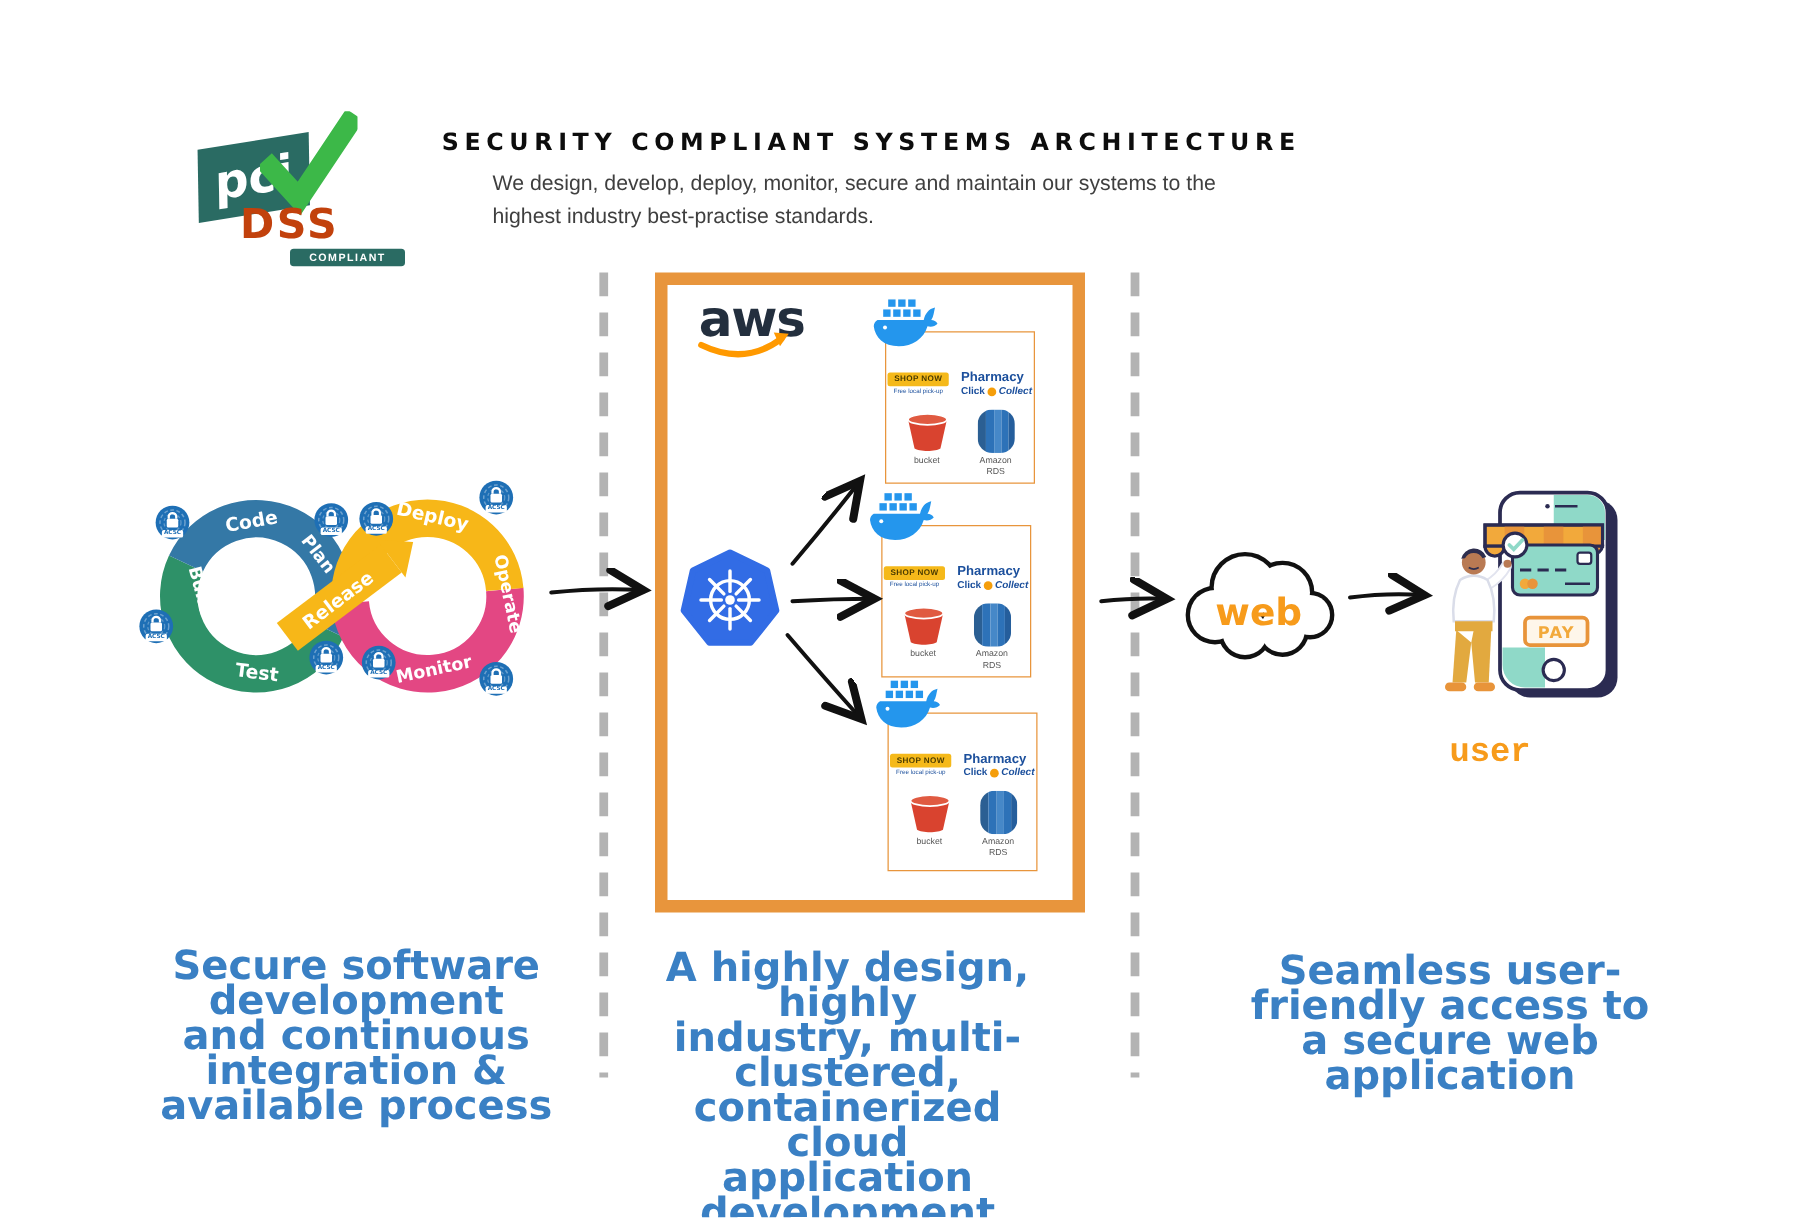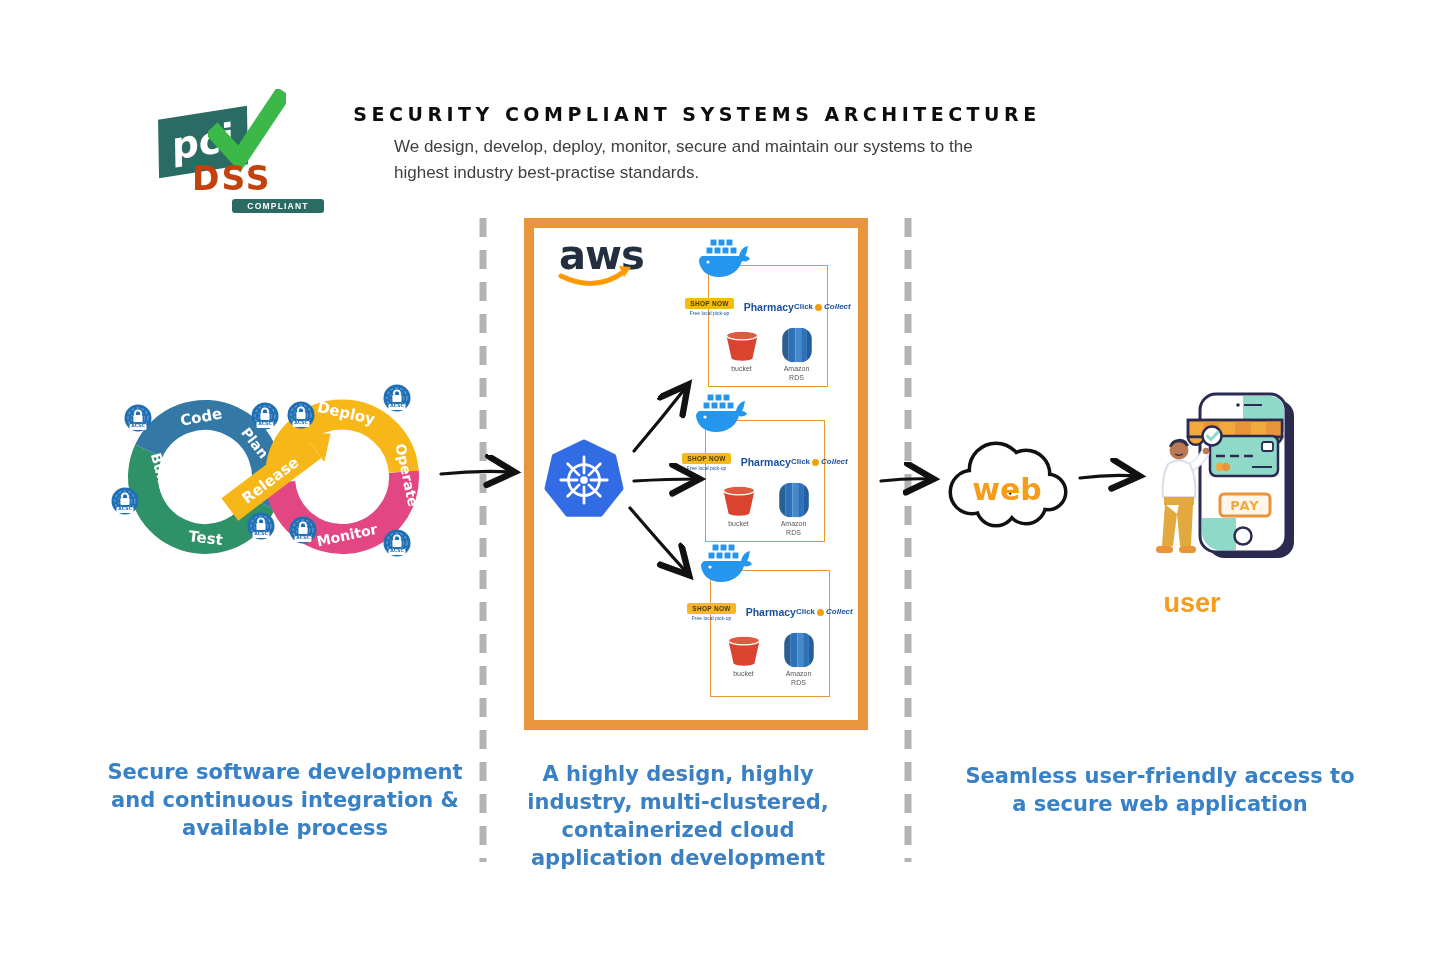--- a/index.html
+++ b/index.html
@@ -26,38 +26,38 @@
   
   .aws-box{left:524px;top:218px;width:324px;height:492px;border:10px solid #E8953C;background:transparent;}
 
   .card{position:absolute;width:118px;border:1.5px solid #E8953C;background:#fff;}
   .whale{position:absolute;left:-12px;top:-31px;width:54px;height:46px;}
   .brandrow{position:absolute;left:3px;right:3px;top:24px;height:34px;display:flex;align-items:center;justify-content:center;gap:5px;}
   .shopblock{display:flex;flex-direction:column;align-items:center;gap:1px;}
   .shopbtn{background:#F5B91A;color:#4a3b00;font-size:6.5px;font-weight:bold;padding:2px 5px;border-radius:2px;letter-spacing:.3px;white-space:nowrap;}
   .pickup{font-size:5px;color:#1B4F9C;white-space:nowrap;}
   .vdiv{width:1px;height:24px;background:#C9CDD6;}
-  .pharm{display:flex;flex-direction:row;line-height:1.15;}
+  .pharm{display:flex;flex-direction:column;line-height:1.15;}
   .brand{font-size:10.5px;font-weight:bold;color:#1B4F9C;}
   .cc{display:flex;align-items:center;gap:2px;font-size:8px;font-weight:bold;color:#1B4F9C;}
   .dot{width:7px;height:7px;border-radius:50%;background:#F59E0B;display:inline-block;}
   .collect{font-style:italic;}
   .iconsrow{position:absolute;left:4px;right:4px;top:60px;display:flex;justify-content:space-around;align-items:flex-start;}
   .iconcol{display:flex;flex-direction:column;align-items:center;gap:1px;}
   .iconlabel{font-size:7px;color:#555;line-height:1.15;text-align:center;}
 
   
-  .caption{color:#3A80C4;font-weight:bold;font-size:21px;line-height:28px;text-align:center;
+  .caption{color:#3A80C4;font-weight:bold;font-size:32px;line-height:28px;text-align:center;
            font-family:"DejaVu Sans",sans-serif;}
   .cap1{left:90px;top:758px;width:390px;}
   .cap2{left:518px;top:760px;width:320px;}
   .cap3{left:960px;top:762px;width:400px;}
 
   .user-label{left:1122px;top:588px;width:140px;text-align:center;color:#F79B1B;font-weight:800;font-size:27px;
-              font-family:Liberation Sans, sans-serif;}
+              font-family:Liberation Mono, monospace;}
   svg text{font-family:"DejaVu Sans","Liberation Sans",sans-serif;}
 </style>
 </head>
 <body>
 
 <div id="canvas">
 
   <div class="abs pci-wrap">
     <div class="pci-par">
       <span>pci</span>

